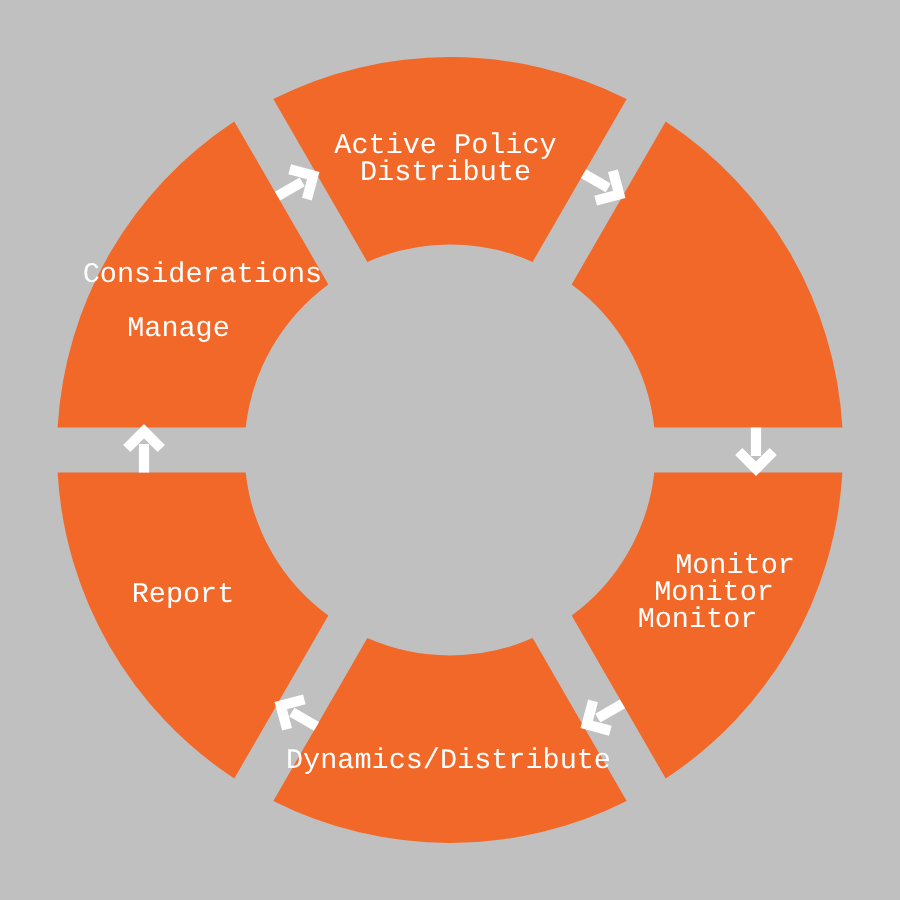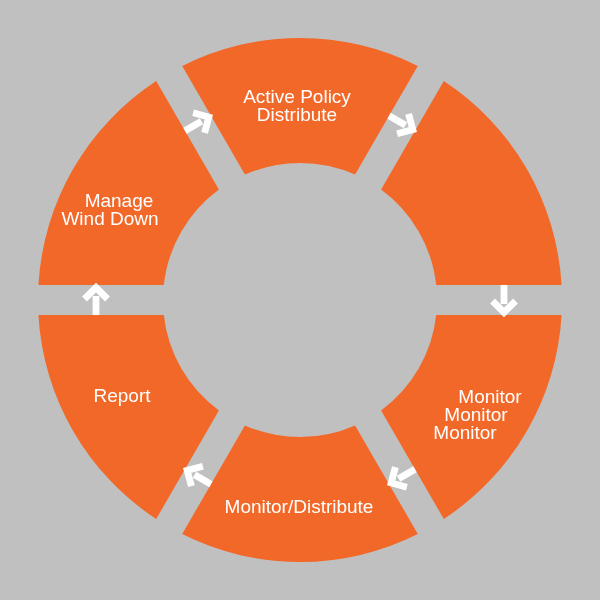--- a/index.html
+++ b/index.html
@@ -13,20 +13,21 @@
     margin: 0;
     background: var(--background);
     font-family: "Liberation Sans", sans-serif;
   }
   .stage {
     position: relative;
     width: 600px;
     height: 564px;
     background: var(--background);
     overflow: hidden;
+    font-family: Liberation Mono, monospace;
   }
   .stage svg { position: absolute; left: 0; top: 0; }
   .segment { fill: var(--segment); stroke: none; }
   .arrow {
     stroke: var(--arrow);
     fill: none;
     stroke-width: 6.8;
     stroke-linecap: butt;
     stroke-linejoin: miter;
   }
@@ -83,32 +84,32 @@
   </svg>
 
   <div class="label" style="left:297px; top:106px;">
     <span class="ln">Active Policy</span>
     <span class="ln">Distribute</span>
   </div>
 
   <div class="label" style="left:471px; top:198px;">
   </div>
 
-  <div class="label" style="left:477px; top:395px;margin-top:20px;">
+  <div class="label" style="left:477px; top:395px;">
     <span class="ln" style="transform:translateX(13px)">Monitor</span>
     <span class="ln" style="transform:translateX(-1px)">Monitor</span>
     <span class="ln" style="transform:translateX(-12px)">Monitor</span>
   </div>
 
   <div class="label" style="left:299px; top:507px;">
-    <span class="ln">Monitor/Distribute</span>
+    <span class="ln">Dynamics/Distribute</span>
   </div>
 
   <div class="label" style="left:122px; top:396px;">
     <span class="ln">Report</span>
   </div>
 
   <div class="label" style="left:125px; top:201px;">
+    <span class="ln" style="transform:translateX(10px)">Considerations</span>
     <span class="ln group-gap" style="transform:translateX(-6px)">Manage</span>
-    <span class="ln" style="transform:translateX(-15px)">Wind Down</span>
   </div>
 
 </div>
 
 </body></html>

